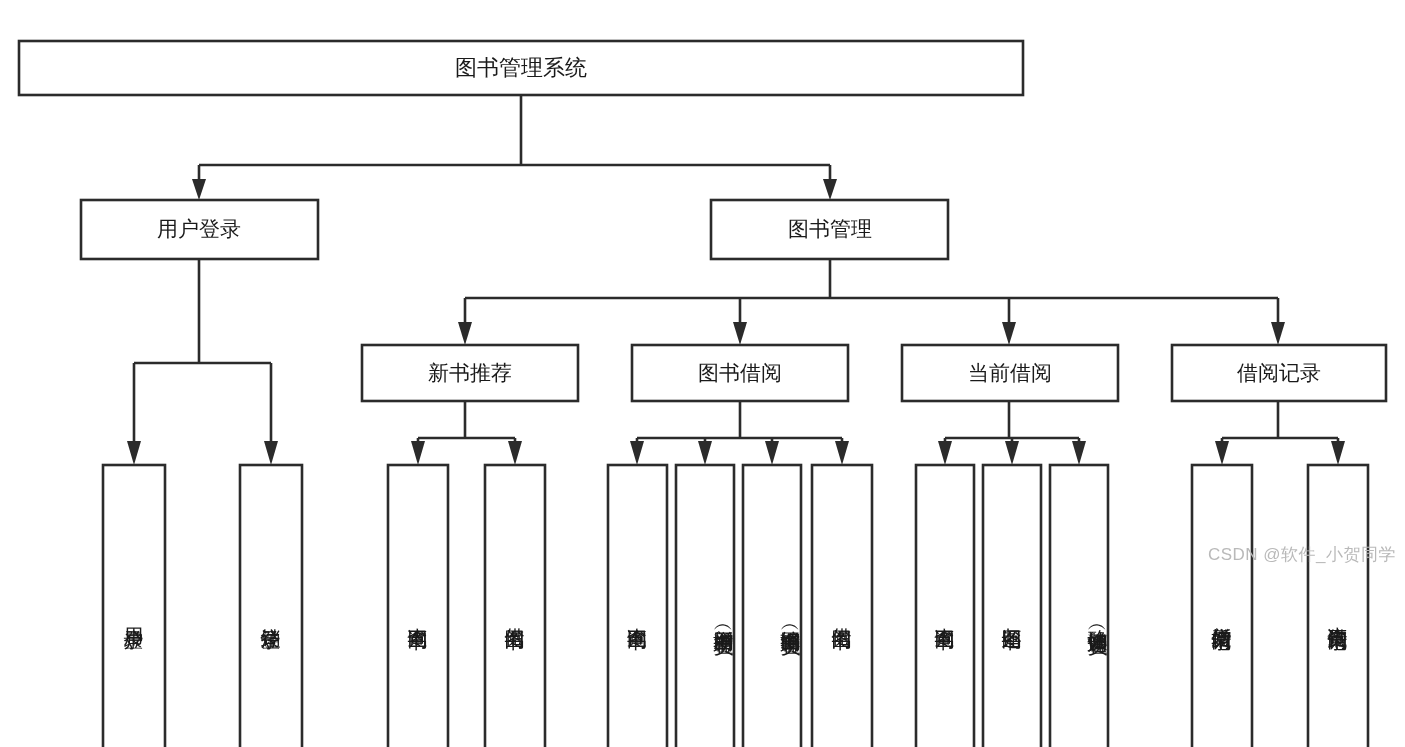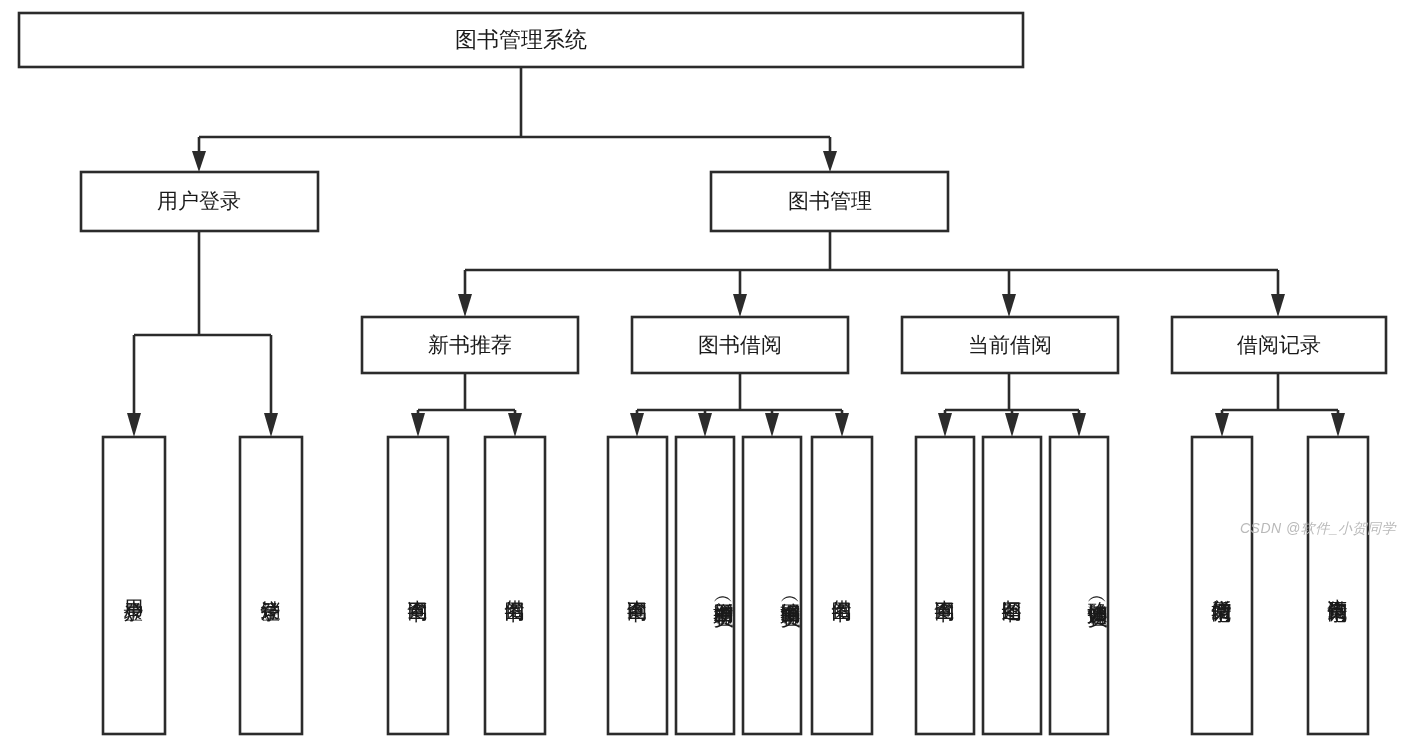--- a/index.html
+++ b/index.html
@@ -11,20 +11,21 @@
     width: 1405px;
     height: 747px;
     font-family: "Liberation Sans", "DejaVu Sans", sans-serif;
     overflow: hidden;
   }
   #diagram-root {
     position: relative;
     width: 1405px;
     height: 544px;
     background: #ffffff;
+    margin-top: 28px;
   }
   svg.diagram-canvas {
     position: absolute;
     left: 0;
     top: 0;
     width: 1405px;
     height: 747px;
   }
   .node-box {
     fill: #ffffff;
@@ -71,25 +72,24 @@
     justify-content: center;
     text-align: center;
     pointer-events: none;
     box-sizing: border-box;
   }
   .watermark {
     position: absolute;
     right: 9px;
     bottom: 6px;
     font-family: "Liberation Sans", "DejaVu Sans", sans-serif;
-    font-size: 14px;
+    font-size: 17px;
     color: #b9b9b9;
     letter-spacing: 0.5px;
     white-space: nowrap;
-    font-style: italic;
   }
 </style>
 </head>
 <body>
 
 <div id="diagram-root">
 
   <svg class="diagram-canvas" viewBox="0 0 1405 747" xmlns="http://www.w3.org/2000/svg">
 
     <g>

